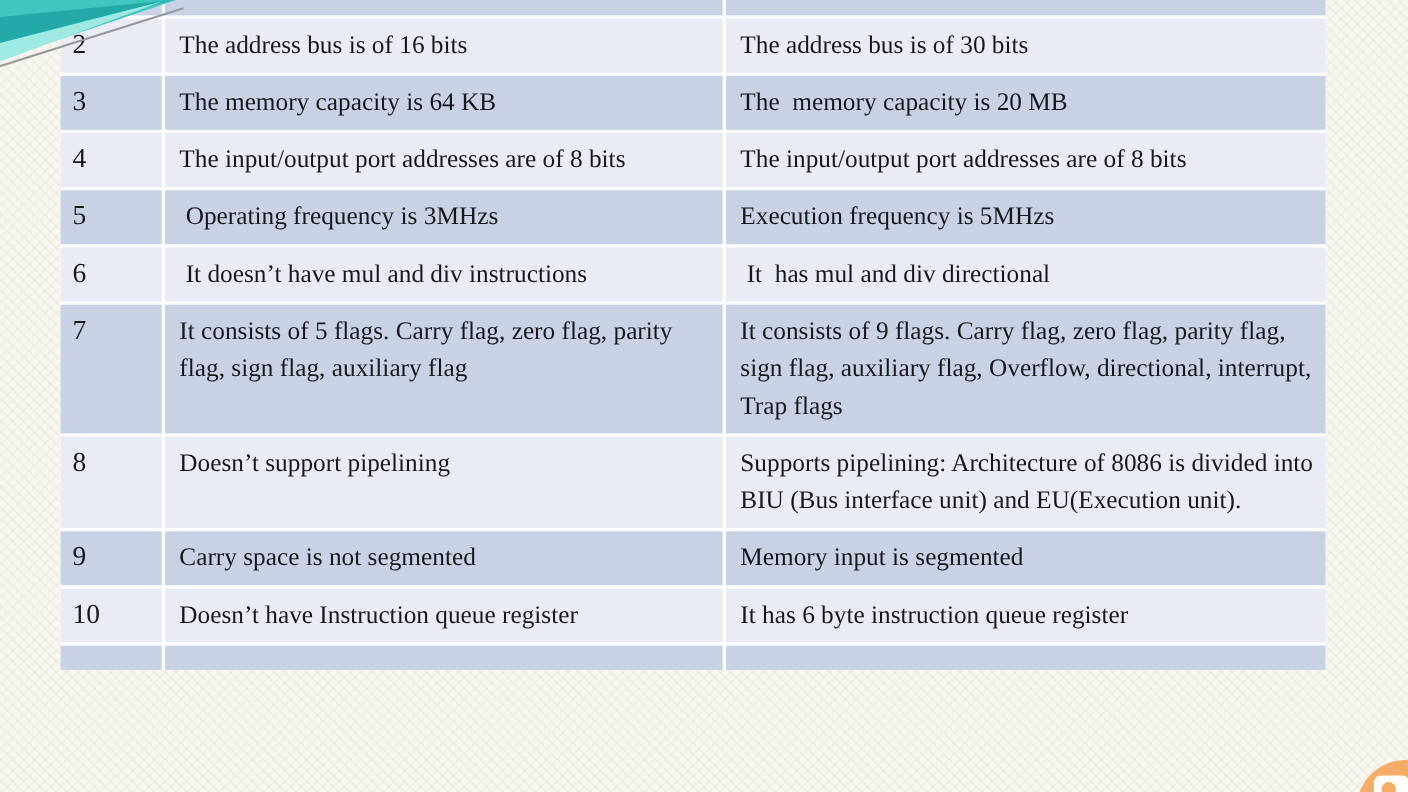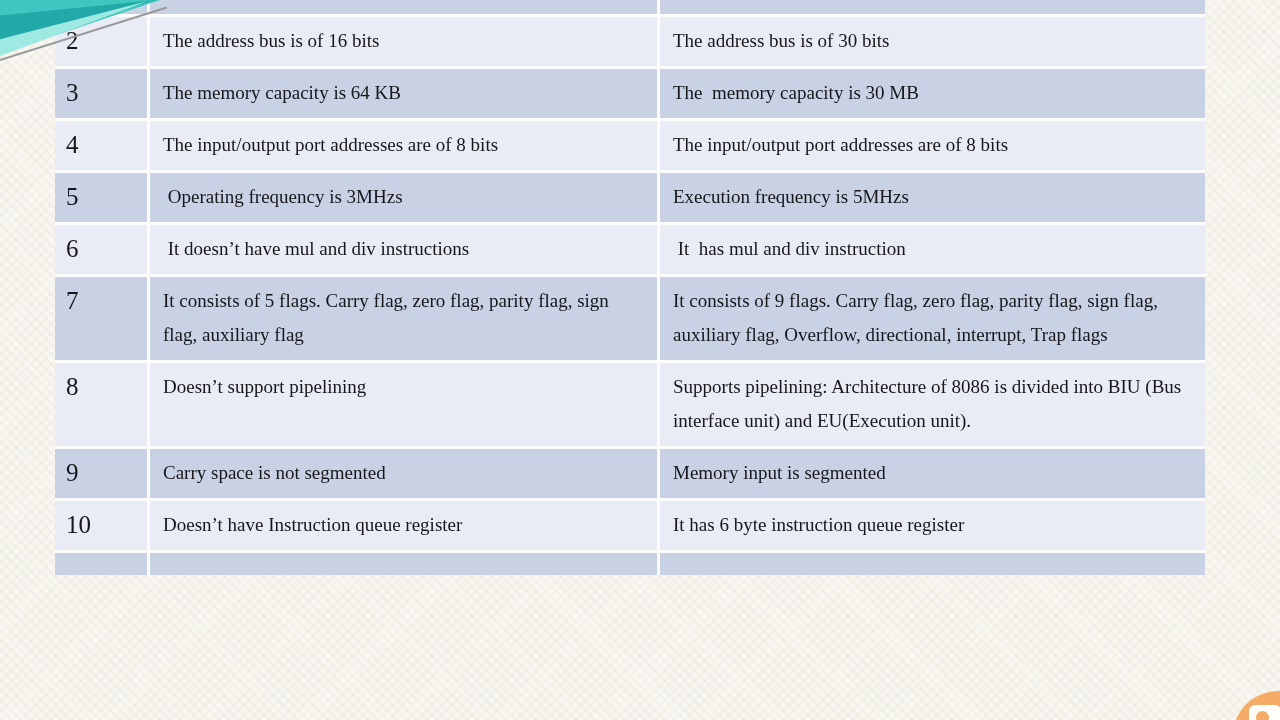--- a/index.html
+++ b/index.html
@@ -13,21 +13,21 @@
   }
 
   
   .cmp-table {
     position:absolute; left:55px; top:0; width:1150px;
     display:grid; grid-template-columns:92px 507px 545px;
     column-gap:3px; row-gap:3px;
     background:#fdfdfe;
   }
   .cell {
-    color:#17171b; font-size:19px; line-height:34px;
+    color:#17171b; font-size:23px; line-height:34px;
     padding:7px 10px 8px 13px;
     white-space:pre-wrap;
     overflow:hidden;
   }
   .cell.num { font-size:25px; padding-left:11px; }
   .r-light > .cell { background:#e9ecf5; }
   .r-dark  > .cell { background:#c9d1e5; }
   .row { display:contents; }
   .partial-top  > .cell { height:14px; padding-top:0; padding-bottom:0; }
   .partial-bot  > .cell { height:22px; padding-top:0; padding-bottom:0; }
@@ -80,39 +80,39 @@
 
     <div class="row r-light">
       <div class="cell num">2</div>
       <div class="cell">The address bus is of 16 bits</div>
       <div class="cell">The address bus is of 30 bits</div>
     </div>
 
     <div class="row r-dark">
       <div class="cell num">3</div>
       <div class="cell">The memory capacity is 64 KB</div>
-      <div class="cell">The  memory capacity is 30 MB</div>
+      <div class="cell">The  memory capacity is 20 MB</div>
     </div>
 
     <div class="row r-light">
       <div class="cell num">4</div>
       <div class="cell">The input/output port addresses are of 8 bits</div>
       <div class="cell">The input/output port addresses are of 8 bits</div>
     </div>
 
     <div class="row r-dark">
       <div class="cell num">5</div>
       <div class="cell"> Operating frequency is 3MHzs</div>
       <div class="cell">Execution frequency is 5MHzs</div>
     </div>
 
     <div class="row r-light">
       <div class="cell num">6</div>
       <div class="cell"> It doesn’t have mul and div instructions</div>
-      <div class="cell"> It  has mul and div instruction</div>
+      <div class="cell"> It  has mul and div directional</div>
     </div>
 
     <div class="row r-dark">
       <div class="cell num">7</div>
       <div class="cell">It consists of 5 flags. Carry flag, zero flag, parity flag, sign flag, auxiliary flag</div>
       <div class="cell">It consists of 9 flags. Carry flag, zero flag, parity flag, sign flag, auxiliary flag, Overflow, directional, interrupt, Trap flags</div>
     </div>
 
     <div class="row r-light">
       <div class="cell num">8</div>

